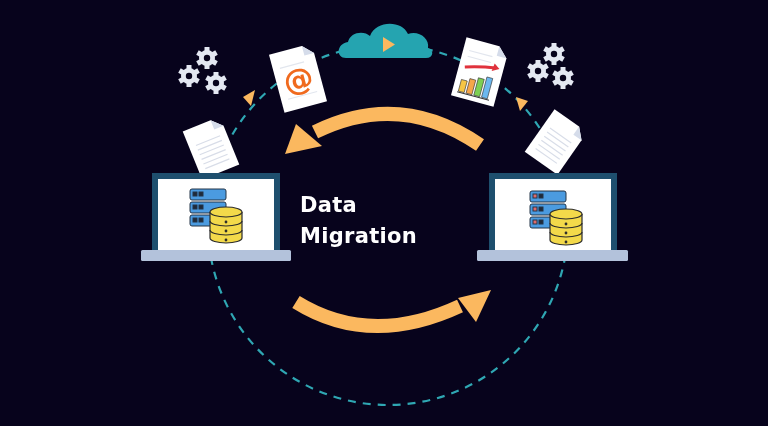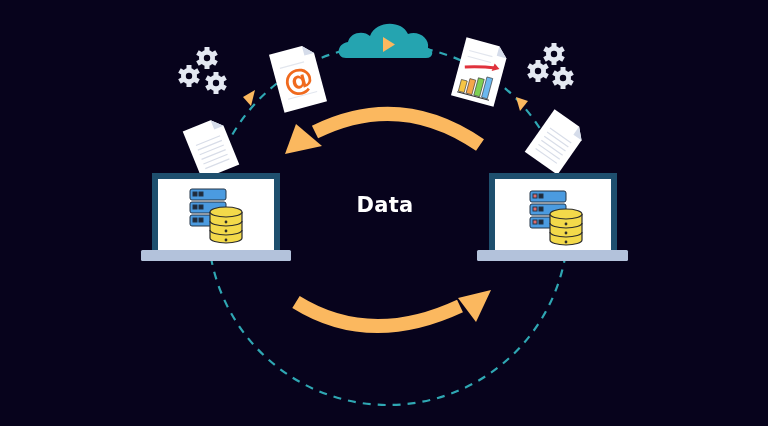--- a/index.html
+++ b/index.html
@@ -1,18 +1,18 @@
 <!DOCTYPE html>
 <html><head>
   <meta charset="utf-8">
   <style>
     html, body { margin:0; padding:0; }
     body { width:768px; height:426px; background:#07031c; overflow:hidden; position:relative; font-family:"DejaVu Sans", sans-serif; }
     #stage { position:absolute; left:0; top:0; width:768px; height:426px; }
-    .title { position:absolute; left:300px; top:190px; width:170px; text-align:center; color:#ffffff; font-family:"DejaVu Sans", sans-serif; font-weight:bold; font-size:21px; line-height:31px; letter-spacing:0.3px; }
+    .title { position:absolute; left:300px; top:190px; width:170px; color:#ffffff; font-family:"DejaVu Sans", sans-serif; font-weight:bold; font-size:21px; line-height:31px; letter-spacing:0.3px; }
   </style>
 </head>
 <body>
 
 <svg id="stage" width="768" height="426" viewBox="0 0 768 426" xmlns="http://www.w3.org/2000/svg">
 
   <circle cx="388" cy="225" r="180" fill="none" stroke="#2fa7b3" stroke-width="2.2" stroke-dasharray="8 7"></circle>
 
   <polygon points="243,97 255,90 251,106" fill="#fbb85f"></polygon>
   <polygon points="516,97 528,101 520,111" fill="#fbb85f"></polygon>
@@ -188,13 +188,14 @@
       <path d="M550,232 A16,5 0 0 0 582,232" fill="none"></path>
       <circle cx="566" cy="224" r="0.8" fill="#2b2b2b"></circle>
         <circle cx="566" cy="233" r="0.8" fill="#2b2b2b"></circle>
         <circle cx="566" cy="242" r="0.8" fill="#2b2b2b"></circle>
     </g>
   </g>
 </svg>
 
 <div class="title">
   <div>Data</div>
+  <div>Migration</div>
 </div>
 
 </body></html>

